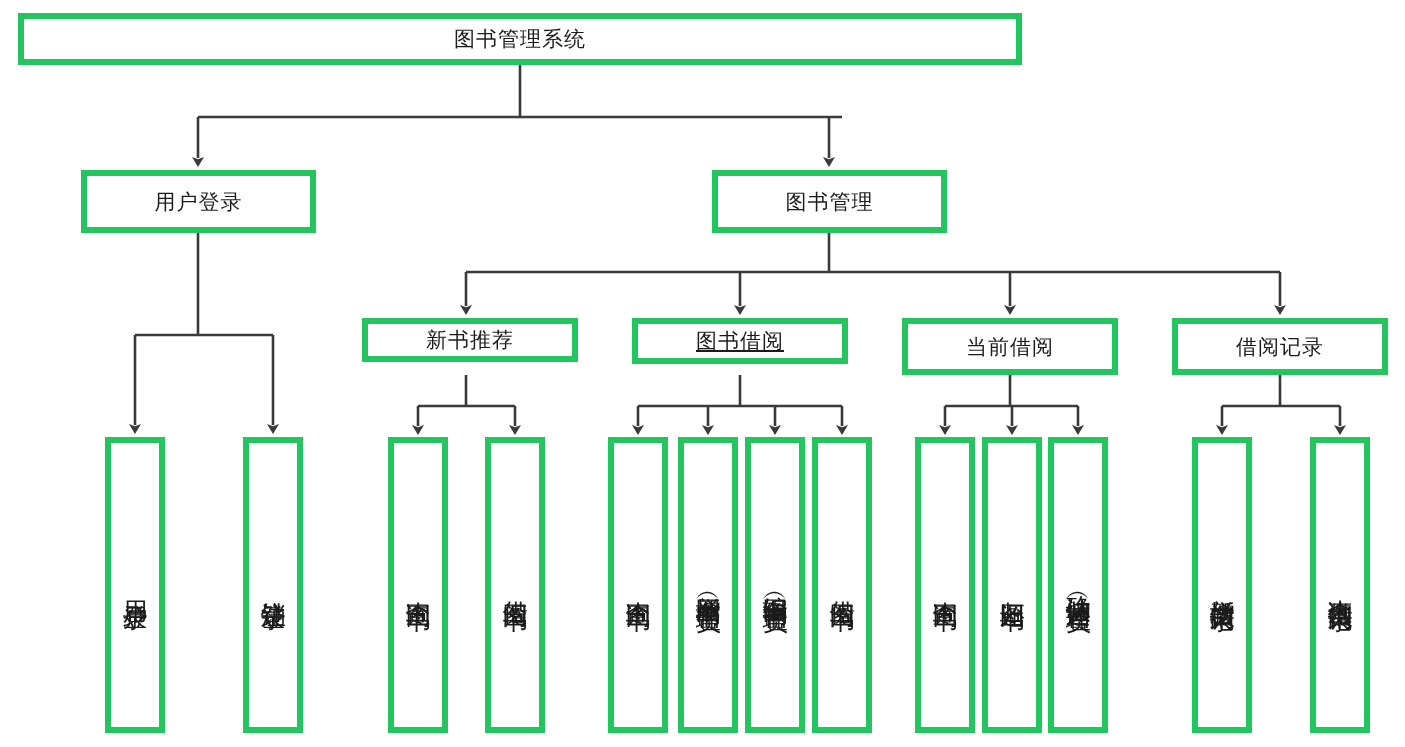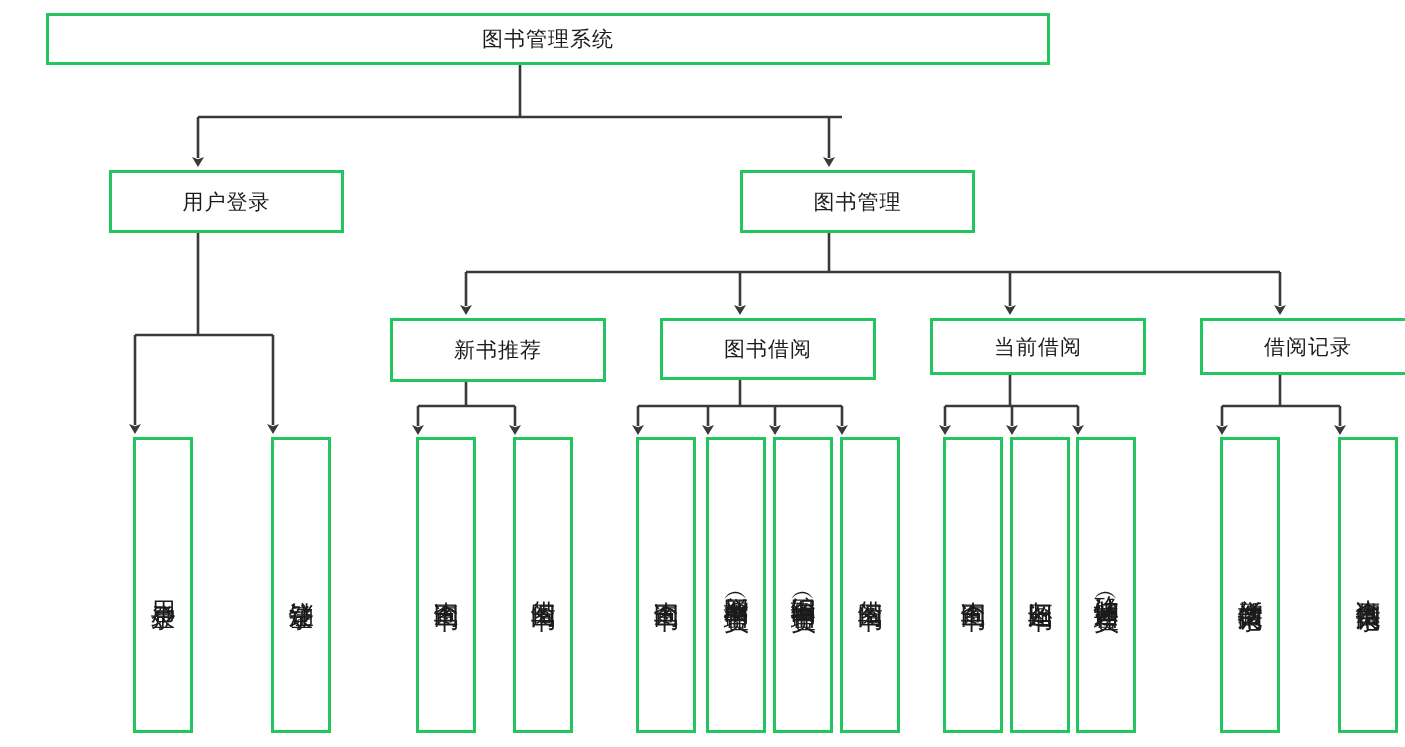--- a/index.html
+++ b/index.html
@@ -15,27 +15,26 @@
   }
   #canvas {
     position: relative;
     width: 1405px;
     height: 747px;
     background: #ffffff;
   }
   .node {
     position: absolute;
     box-sizing: border-box;
-    border: 3px solid #22c55e;
+    border: 6px solid #22c55e;
     background: #ffffff;
     display: flex;
     align-items: center;
     justify-content: center;
     color: #1b1b1b;
-    margin-left: 28px;
   }
   .node.horiz {
     font-size: 21px;
     letter-spacing: 1px;
   }
   .node.vert {
     writing-mode: vertical-rl;
     text-orientation: upright;
     font-size: 25px;
     line-height: 1.18;
@@ -126,24 +125,24 @@
     <span>图书管理系统</span>
   </div>
 
   <div class="node horiz" style="left:81px;top:170px;width:235px;height:63px;">
     <span>用户登录</span>
   </div>
   <div class="node horiz" style="left:712px;top:170px;width:235px;height:63px;text-align:center;">
     <span>图书管理</span>
   </div>
 
-  <div class="node horiz" style="left:362px;top:318px;width:216px;height:64px;">
+  <div class="node horiz" style="left:362px;top:318px;width:216px;height:44px;">
     <span>新书推荐</span>
   </div>
-  <div class="node horiz" style="left:632px;top:318px;width:216px;height:62px;">
+  <div class="node horiz" style="left:632px;top:318px;width:216px;height:46px;text-decoration:underline;">
     <span>图书借阅</span>
   </div>
   <div class="node horiz" style="left:1172px;top:318px;width:216px;height:57px;">
     <span>借阅记录</span>
   </div>
   <div class="node horiz" style="left:902px;top:318px;width:216px;height:57px;">
     <span>当前借阅</span>
   </div>
 
   <div class="node vert" style="left:105px;top:437px;width:60px;height:296px;">

